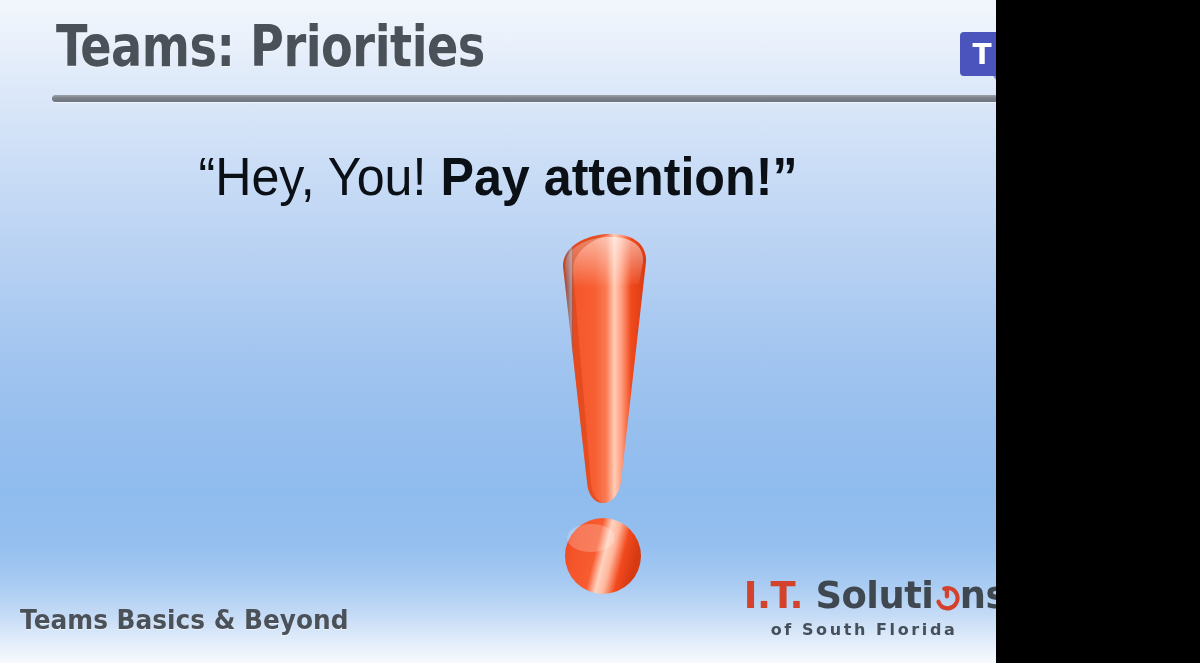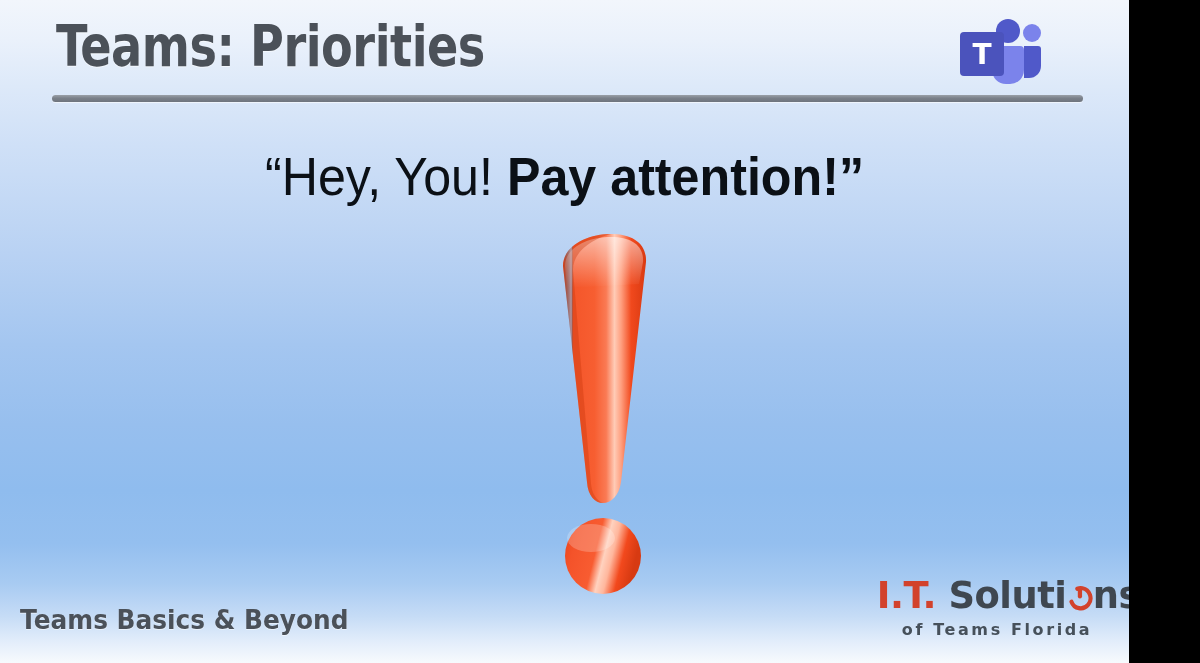--- a/index.html
+++ b/index.html
@@ -2,21 +2,21 @@
 <html><head>
 <meta charset="utf-8">
 <style>
   html, body {
     margin: 0;
     padding: 0;
     background: #000;
   }
   .slide {
     position: relative;
-    width: 1129px;
+    width: 996px;
     height: 663px;
     overflow: hidden;
     font-family: "Liberation Sans", sans-serif;
     background:
       linear-gradient(to bottom,
         #f2f6fc 0%,
         #eaf1fb 6%,
         #dde9f9 13%,
         #cfe0f7 22%,
         #b9d2f3 38%,
@@ -233,16 +233,16 @@
   <div class="its-logo">
     <div class="its-main">
       <span class="its-it">I.T.</span><span class="its-sol"> Soluti</span><span class="its-power"><svg viewBox="0 0 32 32" xmlns="http://www.w3.org/2000/svg" aria-hidden="true">
             <path d="M16 5 a 12 12 0 1 0 0.01 0" fill="none" stroke="#d2422c" stroke-width="5" stroke-linecap="round" stroke-dasharray="56 20" transform="rotate(-110 16 16)"></path>
             <rect x="13.4" y="2" width="5.2" height="14" rx="2.6" fill="#d2422c"></rect>
           </svg></span><span class="its-sol">ns</span>
       <div class="its-reflect">
         
       </div>
     </div>
-    <div class="its-sub">of Teams Florida</div>
+    <div class="its-sub">of South Florida</div>
   </div>
 
 </div>
 
 </body></html>

